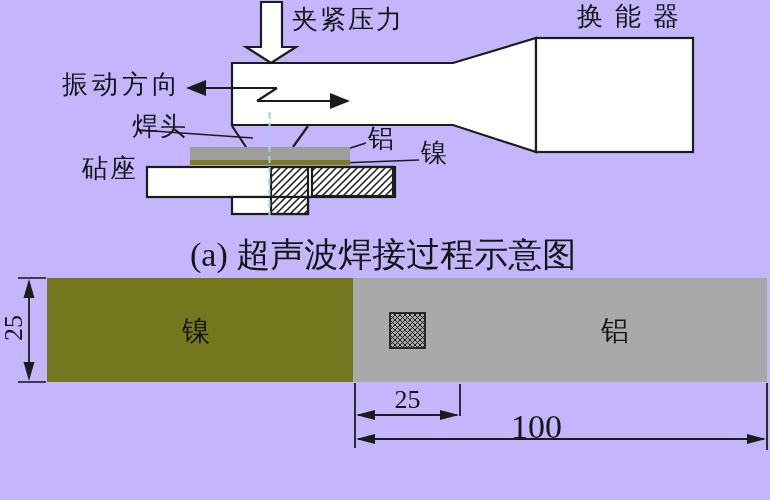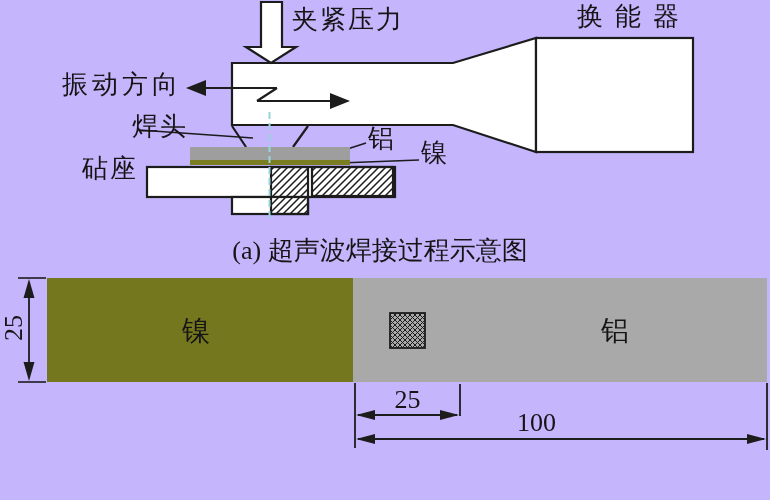--- a/index.html
+++ b/index.html
@@ -3,21 +3,21 @@
 <meta charset="utf-8">
 <style>
   html,body{margin:0;padding:0;background:#ffffff;}
   #stage{
     position:relative;width:770px;height:500px;background:#c4b5fd;overflow:hidden;
     font-family:"Liberation Serif","DejaVu Serif",serif;color:#1c1c1c;
   }
   #diagram-svg{position:absolute;left:0;top:0;}
   .lbl{position:absolute;line-height:1;white-space:nowrap;color:#151515;}
   .fs26{font-size:26px;}
-  .fs27{font-size:26px;}
+  .fs27{font-size:34px;}
   .fs28{font-size:28px;}
   .ls2{letter-spacing:2px;}
   .ls4{letter-spacing:4px;}
   .ls12{letter-spacing:12px;}
   .center{text-align:center;}
   .rot90{transform:rotate(-90deg);}
 </style>
 </head>
 <body>
 

